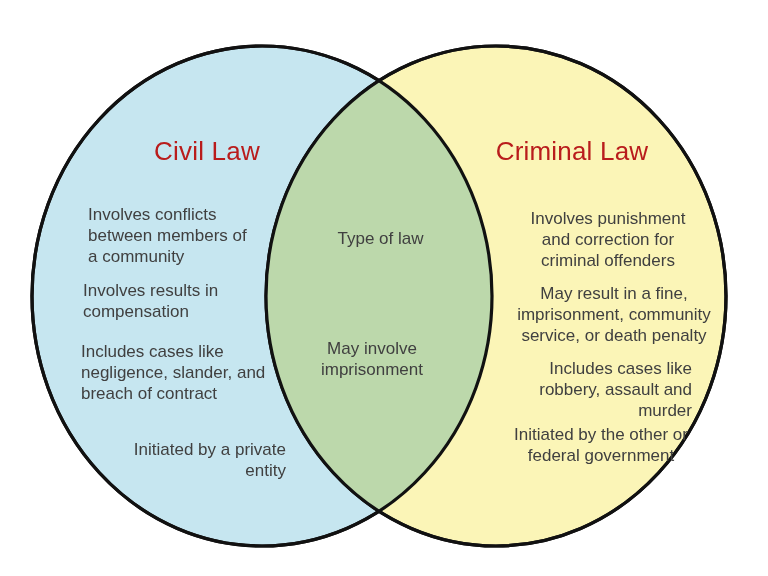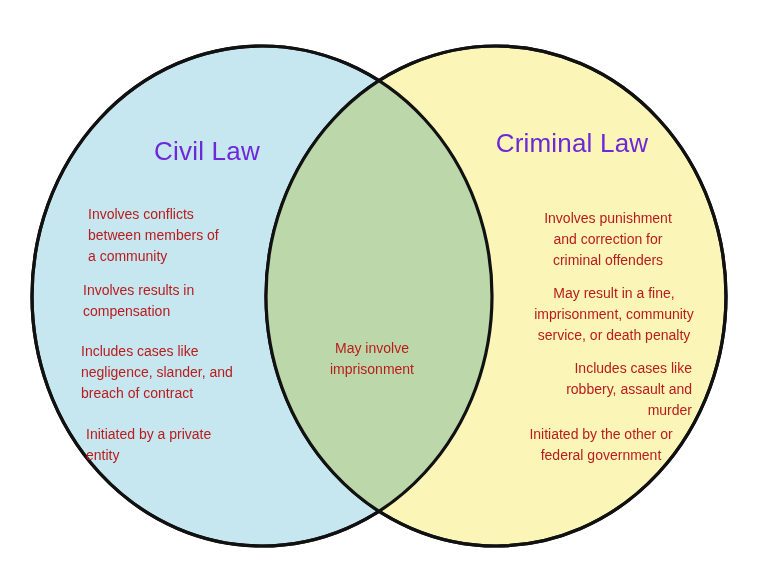--- a/index.html
+++ b/index.html
@@ -37,27 +37,27 @@
     width: 768px;
     height: 576px;
   }
   .set-title {
     position: absolute;
     font-size: 26px;
     line-height: 30px;
     letter-spacing: 0.2px;
     text-align: center;
     white-space: nowrap;
-    color: #6d28d9;
+    color: #b91c1c;
   }
   .bullet-block {
     position: absolute;
-    font-size: 14px;
+    font-size: 17px;
     line-height: 21px;
-    color: #b91c1c;
+    color: #404040;
   }
   .align-left   { text-align: left; }
   .align-center { text-align: center; }
   .align-right  { text-align: right; }
 </style>
 </head>
 <body>
 
 <div id="venn-stage">
 
@@ -88,29 +88,30 @@
 between members of
 a community</div>
 
     <div class="bullet-block align-left" style="left:83px; top:280px; width:200px; white-space:pre-line;">Involves results in
 compensation</div>
 
     <div class="bullet-block align-left" style="left:81px; top:341px; width:210px; white-space:pre-line;">Includes cases like
 negligence, slander, and
 breach of contract</div>
 
-    <div class="bullet-block align-left" style="left:86px; top:424px; width:200px; white-space:pre-line;">Initiated by a private
+    <div class="bullet-block align-left" style="left:86px; top:439px; width:200px; white-space:pre-line;text-align:right;">Initiated by a private
 entity</div>
 
+    <div class="bullet-block align-center" style="left:303px; top:228px; width:155px; white-space:pre-line;">Type of law</div>
 
 
     <div class="bullet-block align-center" style="left:294px; top:338px; width:156px; white-space:pre-line;">May involve
 imprisonment</div>
 
-    <div class="set-title" style="left:472px; top:128px; width:200px;">Criminal Law</div>
+    <div class="set-title" style="left:472px; top:136px; width:200px;">Criminal Law</div>
 
     <div class="bullet-block align-center" style="left:524px; top:208px; width:168px; white-space:pre-line;">Involves punishment
 and correction for
 criminal offenders</div>
 
     <div class="bullet-block align-center" style="left:510px; top:283px; width:208px; white-space:pre-line;">May result in a fine,
 imprisonment, community
 service, or death penalty</div>
 
     <div class="bullet-block align-right" style="left:532px; top:358px; width:160px; white-space:pre-line;">Includes cases like

